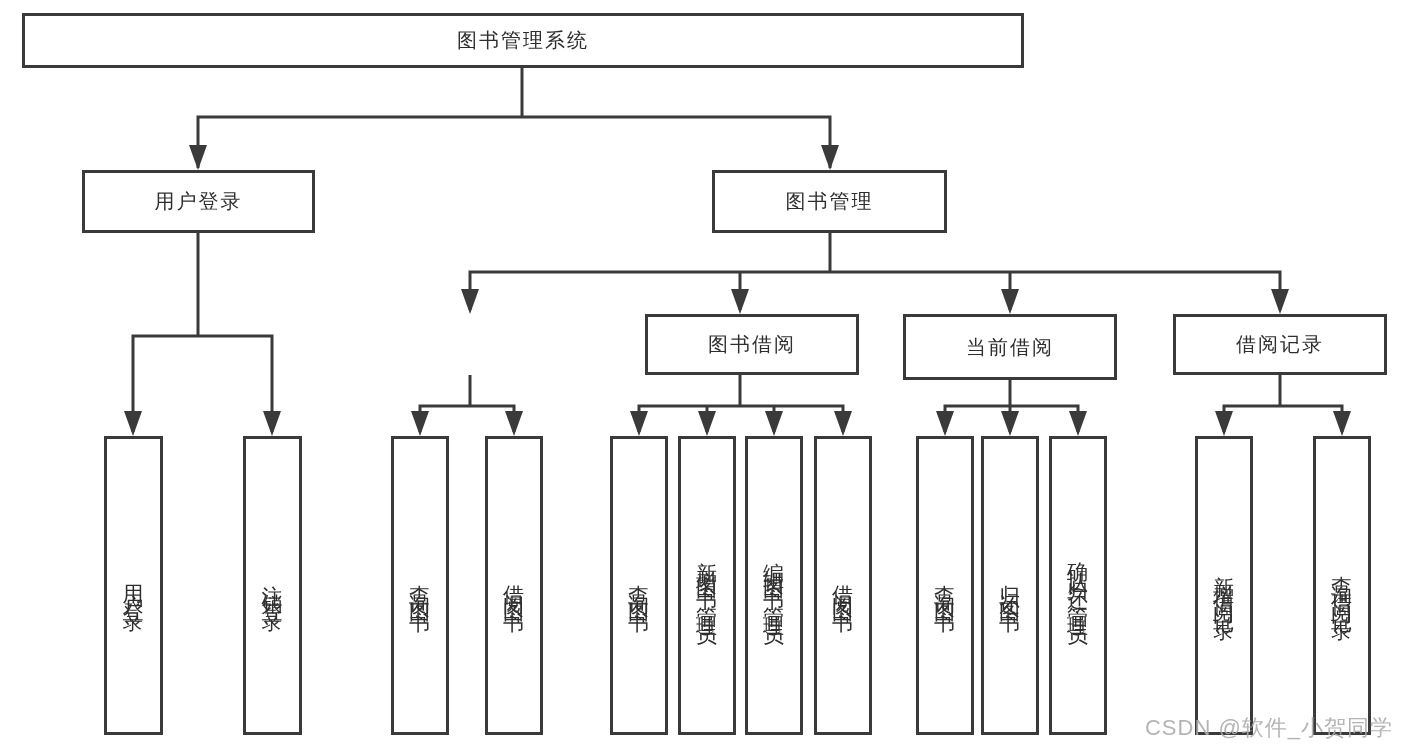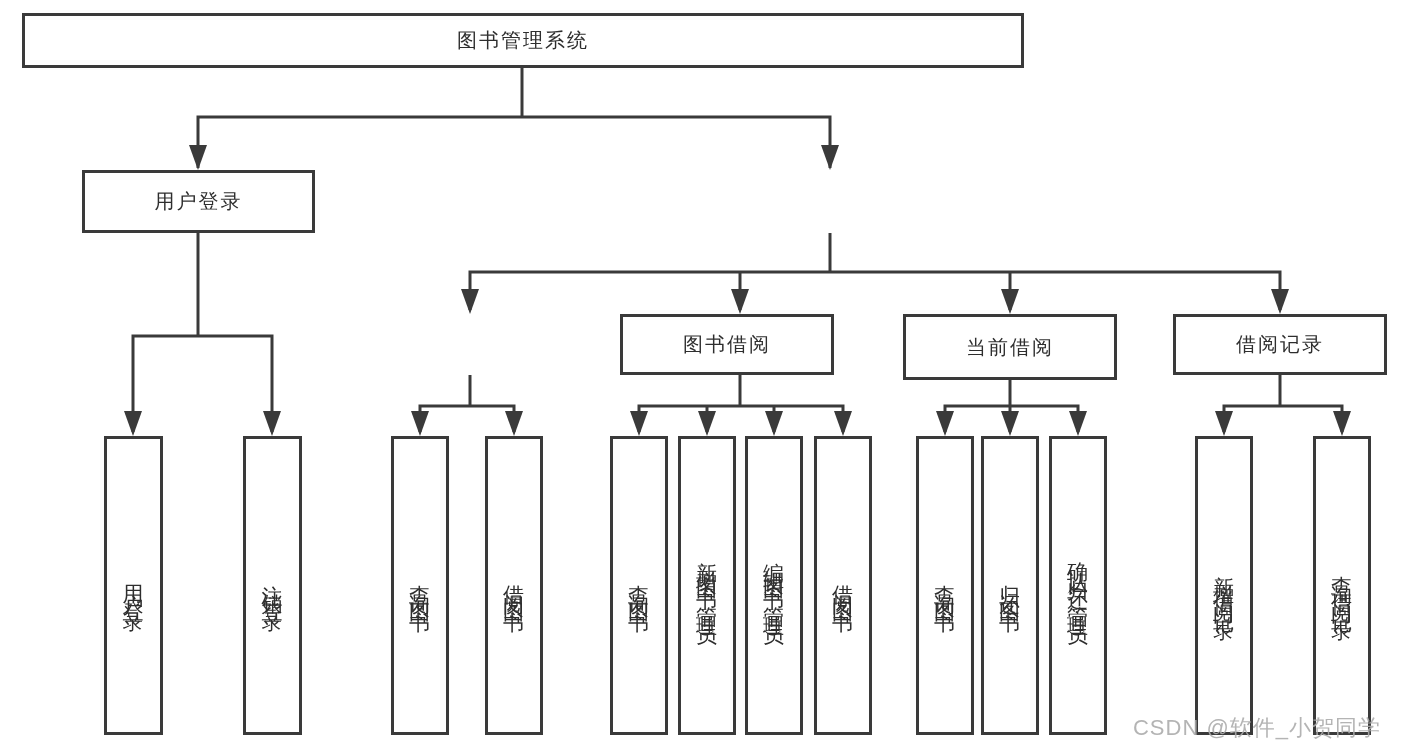--- a/index.html
+++ b/index.html
@@ -42,21 +42,21 @@
   .node.v span {
     writing-mode: vertical-rl;
     text-orientation: mixed;
     font-size: 21px;
     letter-spacing: 9px;
     line-height: 1;
     white-space: nowrap;
   }
   #watermark {
     position: absolute;
-    right: 24px;
+    right: 12px;
     bottom: 4px;
     font-size: 22px;
     color: rgba(172, 172, 172, 0.9);
     letter-spacing: 1px;
     white-space: nowrap;
     z-index: 5;
   }
 </style>
 </head>
 <body>
@@ -114,22 +114,25 @@
     </g>
   </svg>
 
   <div class="node h" style="left:22px;top:13px;width:1002px;height:55px">
     <span>图书管理系统</span>
   </div>
 
   <div class="node h" style="left:82px;top:170px;width:233px;height:63px">
     <span>用户登录</span>
   </div>
+  <div class="node h" style="left:712px;top:170px;width:235px;height:63px">
+    <span>图书管理</span>
+  </div>
 
-  <div class="node h" style="left:620px;top:314px;width:214px;height:61px">
+  <div class="node h" style="left:645px;top:314px;width:214px;height:61px">
     <span>图书借阅</span>
   </div>
   <div class="node h" style="left:903px;top:314px;width:214px;height:66px">
     <span>当前借阅</span>
   </div>
   <div class="node h" style="left:1173px;top:314px;width:214px;height:61px">
     <span>借阅记录</span>
   </div>
 
   <div class="node v" style="left:104px;top:436px;width:59px;height:299px">

